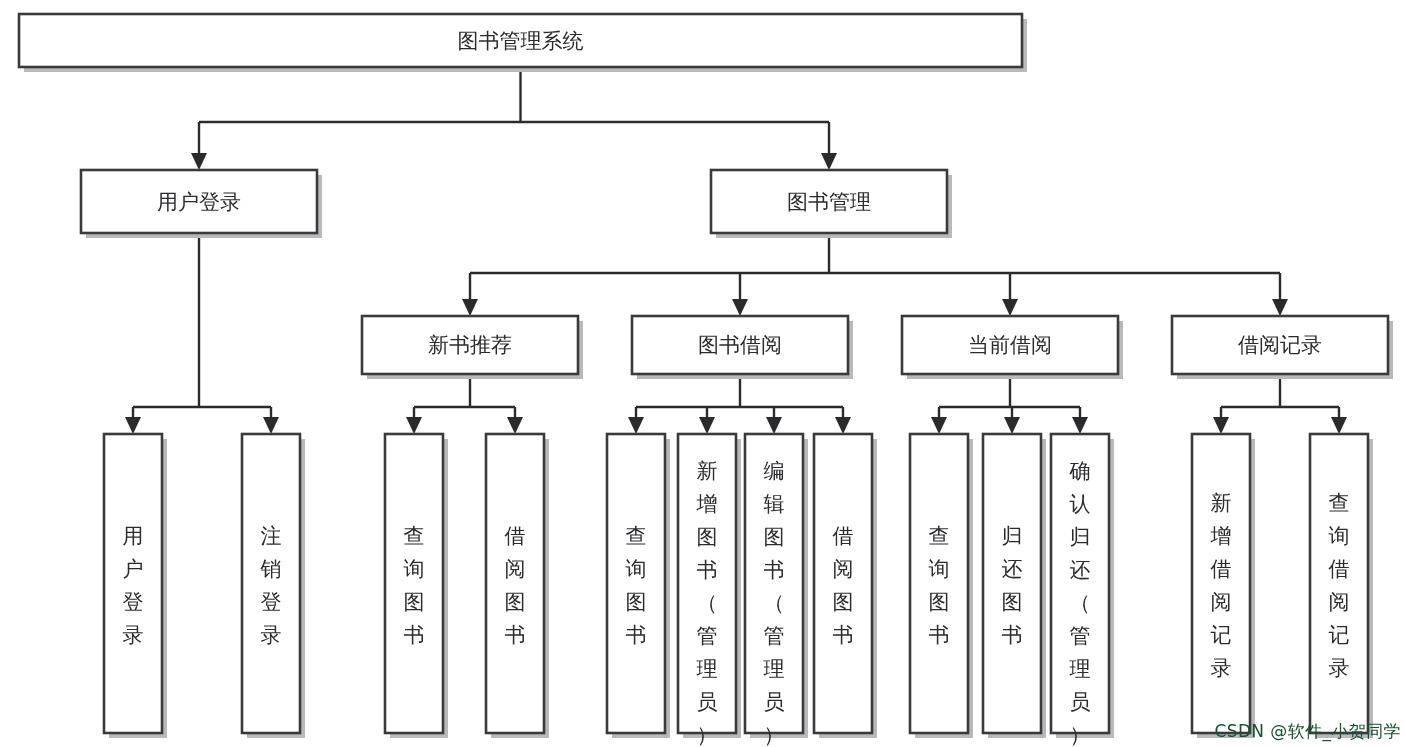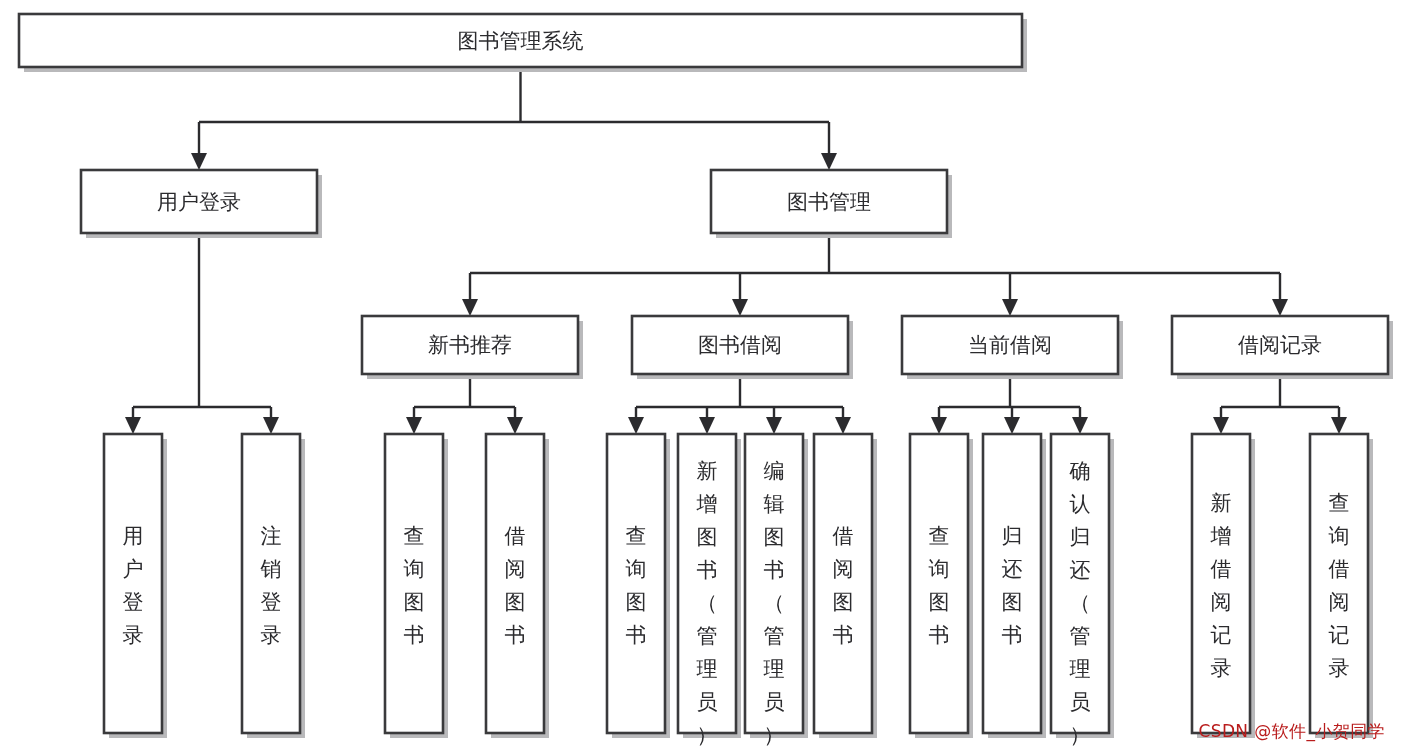--- a/index.html
+++ b/index.html
@@ -50,25 +50,25 @@
     stroke: #2b2b2e;
     stroke-width: 2.4;
     fill: none;
   }
   .arrow-head {
     fill: #2b2b2e;
     stroke: none;
   }
   .watermark-text {
     position: absolute;
-    right: 20px;
+    right: 4px;
     bottom: 4px;
     font-family: "DejaVu Sans", "Liberation Sans", sans-serif;
     font-size: 17px;
-    color: #b91c1c;
+    color: #14532d;
     white-space: nowrap;
     letter-spacing: 0.4px;
   }
 </style>
 </head>
 <body>
 
 <div id="diagram-root">
 
   <svg class="diagram-canvas" viewBox="0 0 1405 747" xmlns="http://www.w3.org/2000/svg">

